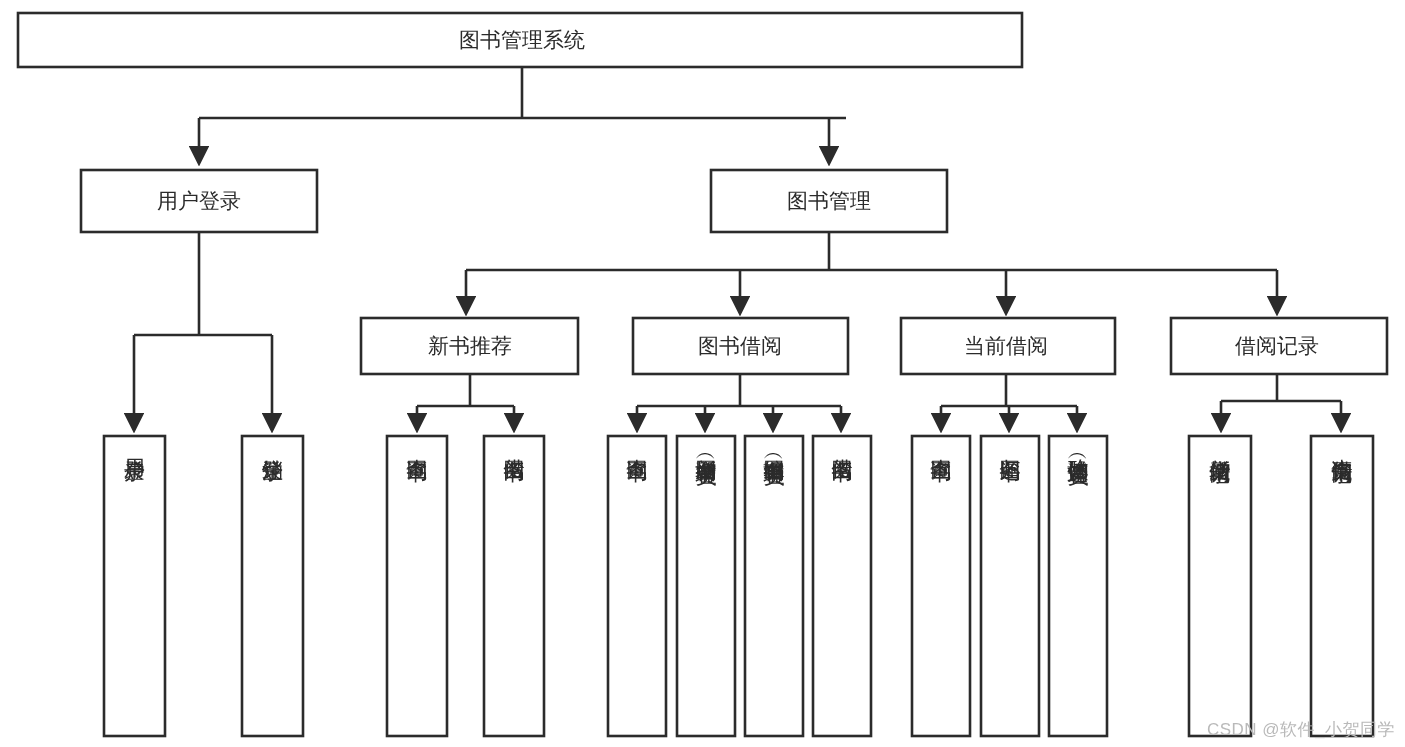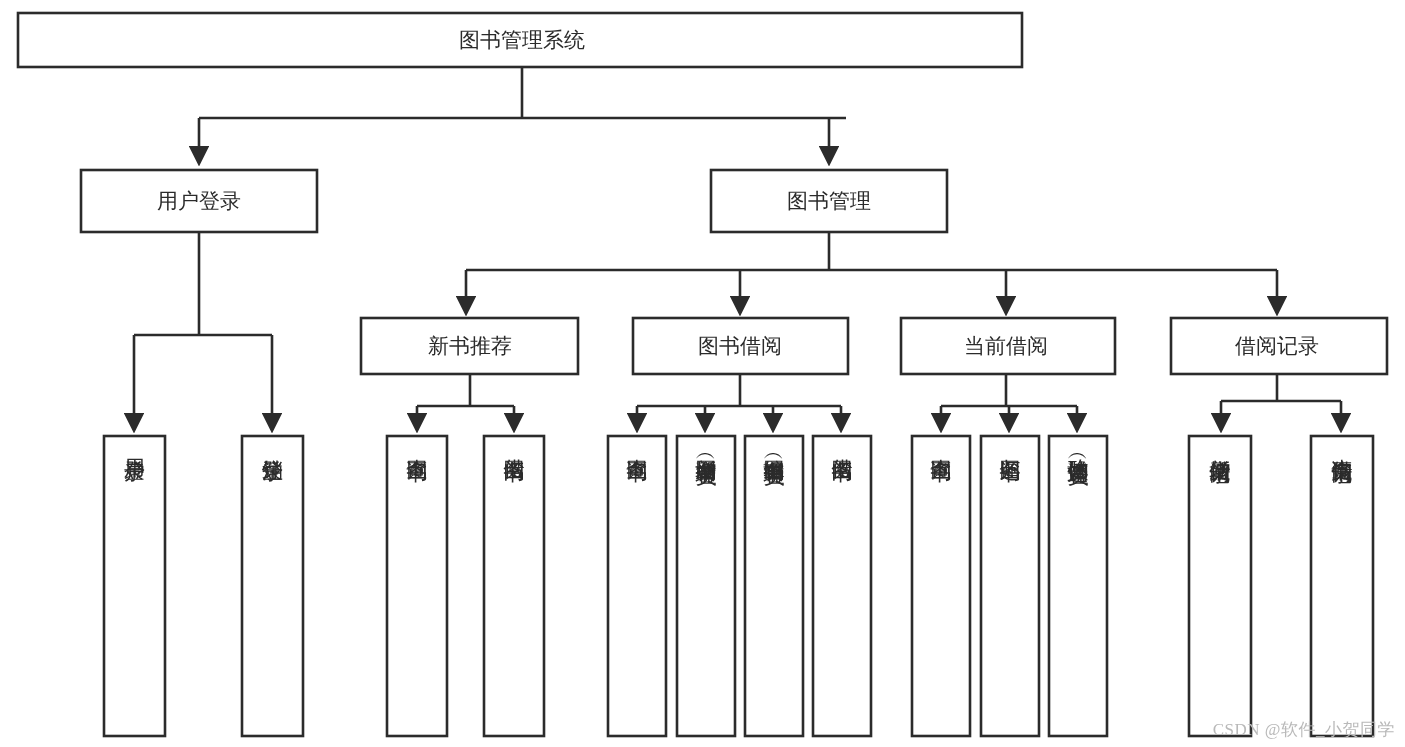--- a/index.html
+++ b/index.html
@@ -19,21 +19,21 @@
     fill:#2b2b2b;
     font-family:"Liberation Sans","DejaVu Sans",sans-serif;
     text-anchor:middle;
     dominant-baseline:middle;
   }
   .watermark{
     position:absolute;
     right:10px;bottom:6px;
     font-size:17px;
     color:#b9b9b9;
-    font-family:Liberation Serif, serif;
+    font-family:Liberation Sans, sans-serif;
     letter-spacing:.5px;
     white-space:nowrap;
     user-select:none;
   }
   .box-rect{fill:#ffffff;stroke:#2b2b2b;stroke-width:2.6;}
   .edge{stroke:#2b2b2b;stroke-width:2.6;fill:none;}
   .vtext{
     font-size:21px;
     color:#2b2b2b;
     writing-mode:vertical-rl;

